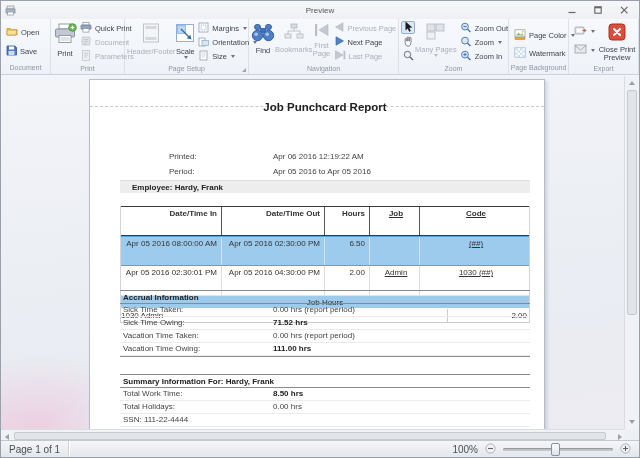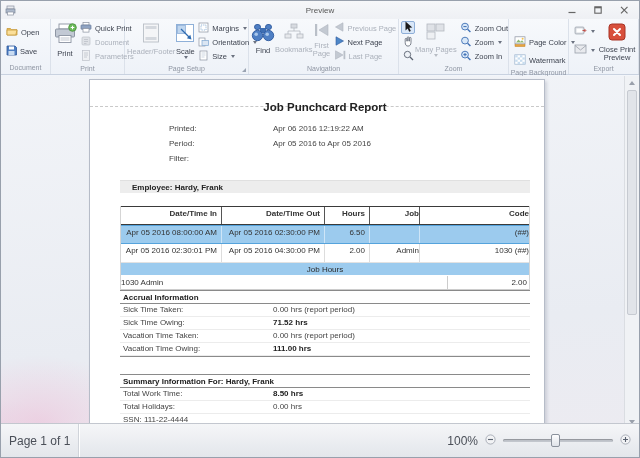--- a/index.html
+++ b/index.html
@@ -40,39 +40,39 @@
       radial-gradient(150px 95px at 6% 98%, rgba(236,205,224,.85), rgba(236,205,224,0) 70%),
       radial-gradient(240px 150px at -6% 118%, rgba(226,186,210,.9), rgba(226,186,210,0) 65%),
       radial-gradient(170px 110px at 30% 115%, rgba(243,221,235,.85), rgba(243,221,235,0) 60%),
       linear-gradient(175deg,#f2f4f8 0%,#e9ecf2 70%,#ecebf1 100%);
   }
   .page { position:absolute; left:88px; top:3px; width:456px; height:352px; background:#fff; border:1px solid #b6bcc8; box-shadow:2px 2px 3px rgba(110,120,140,.25); overflow:hidden; }
   .margin-dash { position:absolute; left:0; right:0; top:26px; border-top:1px dashed #c9c9c9; }
   .report { position:absolute; left:30px; top:0; width:410px; height:100%; font-size:8px; color:#333; }
 
   .rpt-title { position:absolute; left:0; right:0; top:21px; text-align:center; font-size:11.5px; font-weight:bold; color:#222; }
-  .meta-row { position:absolute; left:0; right:0; height:11px; line-height:11px; }
+  .meta-row { position:absolute; left:0; right:0; height:11px; line-height:11px;margin-top:28px; }
   .meta-label { position:absolute; left:49px; color:#444; }
   .meta-value { position:absolute; left:153px; color:#444; }
 
   .employee-band { position:absolute; left:0; right:0; top:100px; height:13px; background:var(--employee-band,#EDEDED); font-weight:bold; line-height:13px; padding-left:12px; color:#222; border-top:1px solid #e0e0e0; }
 
   .ptable { position:absolute; left:0; right:0; top:126px; border-left:1px solid #d5d5d5; border-right:1px solid #d5d5d5; }
-  .trow { display:grid; grid-template-columns:101px 103px 45px 50px 109px; height:19px; line-height:13px; }
+  .trow { display:grid; grid-template-columns:101px 103px 45px 50px 109px; height:30px; line-height:13px; }
   .trow > div { overflow:hidden; white-space:nowrap; }
   .thead { font-weight:bold; border-top:1px solid #3a3a3a; border-bottom:1px solid #3a3a3a; }
   .thead > div { border-right:1px solid #555; }
   .thead > div:last-child { border-right:none; }
   .tdata > div { border-right:1px solid #ddd; }
   .tdata > div:last-child { border-right:none; }
   .tdata { border-bottom:1px solid #e2e2e2; }
   .tdata.hl { background:var(--row-highlight,#9CCBEE); border-top:1px solid var(--row-highlight-border,#55A3DC); border-bottom:1px solid var(--row-highlight-border,#55A3DC); }
   .tdata.hl > div { border-right-color:rgba(255,255,255,.5); }
   .c-r { text-align:right; padding-right:4px; }
-  .c-l { text-align:right; padding-left:3px; }
+  .c-l { text-align:center; padding-left:3px;text-decoration:underline; }
   .group-band { height:13px; line-height:13px; background:var(--row-highlight,#9CCBEE); text-align:center; color:#2a2a2a; border-bottom:1px solid #fff; }
   .totals { display:grid; grid-template-columns:327px 83px; height:14px; line-height:13px; border-bottom:1px solid #ccc; }
   .totals .tname { text-align:left; border-right:1px solid #ccc; }
   .totals .thrs { text-align:right; padding-right:4px; }
 
   .section { position:absolute; left:0; right:0; }
   .section-title { height:14px; line-height:13px; font-weight:bold; border-top:1px solid #8a8a8a; border-bottom:1px solid #8a8a8a; padding-left:3px; color:#222; }
   .sec-row { position:relative; height:13px; line-height:12px; border-bottom:1px solid #ececec; }
   .sec-label { position:absolute; left:3px; color:#444; }
   .sec-value { position:absolute; left:153px; color:#444; }
@@ -85,21 +85,21 @@
   .arr { position:absolute; width:0; height:0; }
   .arr-up { left:4px; top:5px; border-left:3.5px solid transparent; border-right:3.5px solid transparent; border-bottom:4px solid #9aa0ab; }
   .arr-dn { left:4px; bottom:5px; border-left:3.5px solid transparent; border-right:3.5px solid transparent; border-top:4px solid #9aa0ab; }
   .hscroll { position:absolute; left:0; top:428px; width:625px; height:13px; background:#f0f2f5; border-top:1px solid #dadde2; }
   .hthumb { position:absolute; top:2px; bottom:2px; left:13px; width:592px; background:#e1e4e9; border:1px solid #c6cad1; border-radius:2px; }
   .arr-lf { top:4px; left:4px; border-top:3.5px solid transparent; border-bottom:3.5px solid transparent; border-right:4px solid #9aa0ab; }
   .arr-rt { top:4px; right:4px; border-top:3.5px solid transparent; border-bottom:3.5px solid transparent; border-left:4px solid #9aa0ab; }
   .sb-corner { position:absolute; right:0; top:428px; width:15px; height:13px; background:#eef0f3; }
 
   
-  .statusbar { position:absolute; left:0; bottom:0; right:0; height:34px; background:linear-gradient(#f5f6f8,#e3e6eb); border-top:1px solid #c3c7cf; display:flex; align-items:center; font-size:12px; color:#4a4f58; }
+  .statusbar { position:absolute; left:0; bottom:0; right:0; height:17px; background:linear-gradient(#f5f6f8,#e3e6eb); border-top:1px solid #c3c7cf; display:flex; align-items:center; font-size:10px; color:#4a4f58; }
   .status-seg { padding:0 8px; height:100%; display:flex; align-items:center; border-right:1px solid #d0d4da; box-shadow:1px 0 0 #fff; }
   .status-right { position:absolute; right:8px; display:flex; align-items:center; gap:7px; }
   .slider-track { position:relative; width:110px; height:3px; background:#c2c6cd; border-radius:2px; box-shadow:inset 0 1px 1px rgba(0,0,0,.25); }
   .slider-thumb { position:absolute; left:48px; top:-5px; width:9px; height:13px; background:linear-gradient(#fdfdfe,#dfe3e9); border:1px solid #8a919c; border-radius:2px; }
 </style>
 </head>
 <body>
 
 <div class="window">
 
@@ -358,21 +358,21 @@
                 </svg></span>
             <span class="lbl">Zoom In</span>
           </div>
         </div>
       </div>
       <div class="group-label">Zoom</div>
     </div>
 
     <div class="group g-pagebg">
       <div class="group-content">
-        <div class="scol" style="gap:4px;margin-top:14px">
+        <div class="scol" style="gap:4px;margin-top:7px">
           <div class="sbtn">
             <span><svg width="12" height="11" viewBox="0 0 12 11">
                   <rect x="1" y="0.8" width="10" height="7" fill="#fff" stroke="#8a92a0" stroke-width="0.7"></rect>
                   <path d="M2 6.5l2.5-3 2 2.2 1.5-1.5 2 2.3z" fill="#8FB870"></path>
                   <circle cx="8.6" cy="2.8" r="1" fill="#F2C14E"></circle>
                   <rect x="1" y="8.6" width="10" height="1.9" fill="#E8A33D" stroke="#c07f1f" stroke-width="0.5"></rect>
                 </svg></span>
             <span class="lbl">Page Color</span>
               <span class="dd"></span>
           </div>

